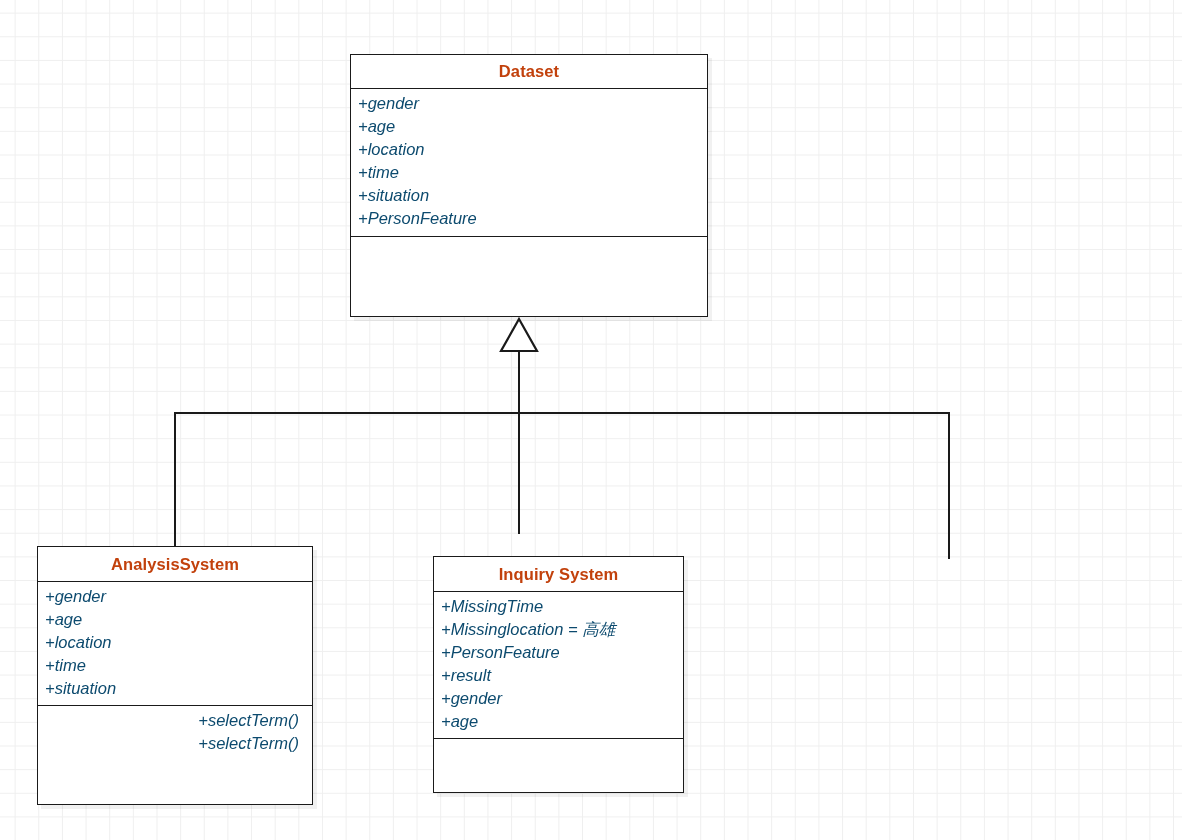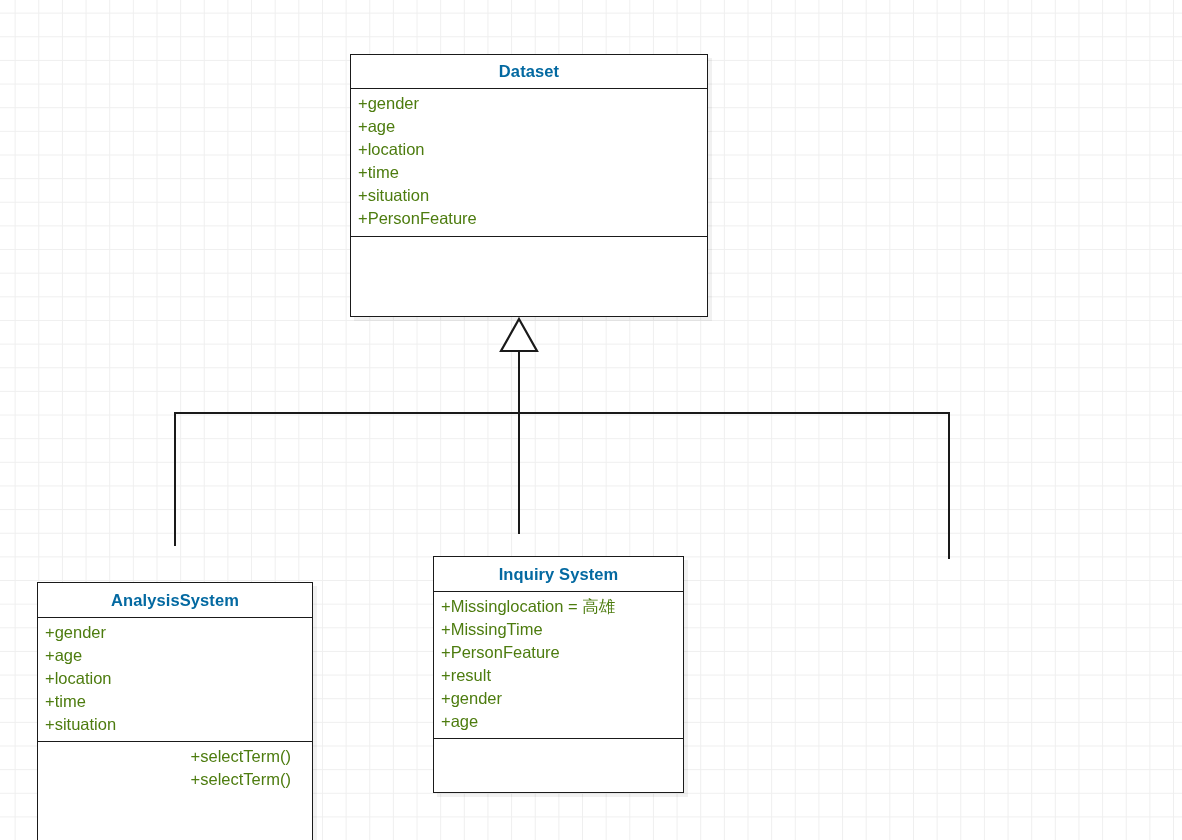--- a/index.html
+++ b/index.html
@@ -27,35 +27,36 @@
     box-sizing: border-box;
     background: #ffffff;
     border: 1.6px solid #1a1a1a;
     box-shadow: 4px 4px 0 0 rgba(0,0,0,0.055);
   }
   .uml-title {
     box-sizing: border-box;
     text-align: center;
     font-weight: bold;
     font-size: 16.5px;
-    color: #0369a1;
+    color: #c2410c;
     line-height: 1;
     display: flex;
     align-items: center;
     justify-content: center;
     border-bottom: 1.6px solid #1a1a1a;
     letter-spacing: 0.1px;
   }
   .uml-compartment {
     box-sizing: border-box;
-    padding: 3px 21px 4px 7px;
+    padding: 3px 13px 4px 7px;
     font-size: 16.5px;
-    color: #4d7c0f;
+    color: #0c4a6e;
     line-height: 1.39;
     overflow: hidden;
+    font-style: italic;
   }
   .uml-compartment.divided {
     border-bottom: 1.6px solid #1a1a1a;
   }
   .uml-member {
     white-space: nowrap;
   }
 
   
   .edge {
@@ -97,40 +98,40 @@
       <div class="uml-member">+gender</div>
       <div class="uml-member">+age</div>
       <div class="uml-member">+location</div>
       <div class="uml-member">+time</div>
       <div class="uml-member">+situation</div>
       <div class="uml-member">+PersonFeature</div>
     </div>
     <div class="uml-compartment" style="height:78px;"></div>
   </div>
 
-  <div class="uml-class" style="left:37px; top:546px; width:276px; height:259px;margin-top:36px;">
+  <div class="uml-class" style="left:37px; top:546px; width:276px; height:259px;">
     <div class="uml-title" style="height:35px;">AnalysisSystem</div>
     <div class="uml-compartment divided" style="height:124px;">
       <div class="uml-member">+gender</div>
       <div class="uml-member">+age</div>
       <div class="uml-member">+location</div>
       <div class="uml-member">+time</div>
       <div class="uml-member">+situation</div>
     </div>
     <div class="uml-compartment" style="height:98px;text-align:right;">
       <div class="uml-member">+selectTerm()</div>
       <div class="uml-member">+selectTerm()</div>
     </div>
   </div>
 
   <div class="uml-class" style="left:433px; top:556px; width:251px; height:237px;">
     <div class="uml-title" style="height:35px;">Inquiry System</div>
     <div class="uml-compartment divided" style="height:147px;">
+      <div class="uml-member">+MissingTime</div>
       <div class="uml-member">+Missinglocation = 高雄</div>
-      <div class="uml-member">+MissingTime</div>
       <div class="uml-member">+PersonFeature</div>
       <div class="uml-member">+result</div>
       <div class="uml-member">+gender</div>
       <div class="uml-member">+age</div>
     </div>
   </div>
 
 
 </div>
 

